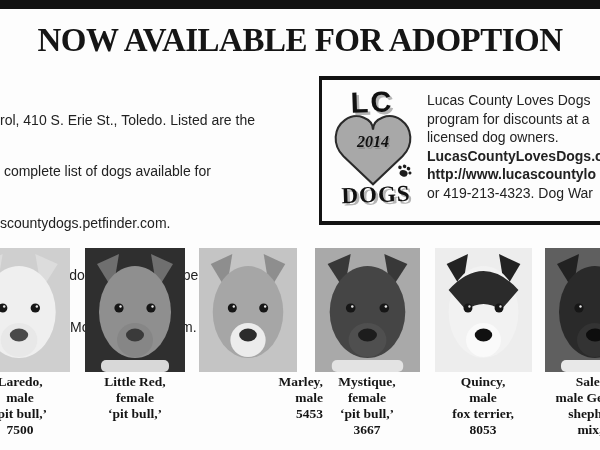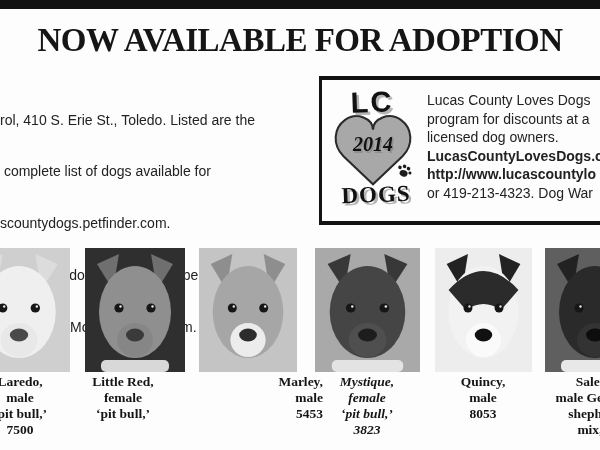--- a/index.html
+++ b/index.html
@@ -23,21 +23,21 @@
             border-top:4px solid #131313;border-bottom:4px solid #131313;
             border-left:3px solid #131313;}
 
   .logo{position:absolute;left:330px;top:84px;width:100px;height:132px;}
   .logo-lc{position:absolute;left:0;top:2px;width:84px;text-align:center;
            font-family:"Liberation Sans",sans-serif;font-weight:bold;font-size:29px;
            letter-spacing:2px;color:#111;text-shadow:2.5px 2.5px 0 #b5b5b5;
            transform:rotate(-2deg);}
   .logo-heart{position:absolute;left:2px;top:26px;width:82px;height:76px;}
   .logo-year{position:absolute;left:2px;top:49px;width:82px;text-align:center;
-             font-family:"Liberation Serif",serif;font-weight:bold;font-size:20px;
+             font-family:"Liberation Serif",serif;font-weight:bold;font-size:16px;
              font-style:italic;color:#111;text-shadow:1.5px 1.5px 0 #8f8f8f;}
   .logo-dogs{position:absolute;left:0;top:98px;width:92px;text-align:center;
              font-family:"Liberation Serif",serif;font-weight:bold;font-size:23px;
              letter-spacing:1px;color:#111;text-shadow:2.5px 2.5px 0 #b5b5b5;
              transform:rotate(-2deg);}
   .paw{position:absolute;left:66px;top:78px;width:17px;height:17px;transform:rotate(18deg);}
 
   
   .info{position:absolute;left:427px;top:91px;width:230px;
         font-size:14px;line-height:18.6px;white-space:nowrap;color:#222;}
@@ -50,22 +50,22 @@
   .p2{left:85px; width:100px;}
   .p3{left:199px;width:98px;}
   .p4{left:315px;width:105px;}
   .p5{left:435px;width:97px;}
   .p6{left:545px;width:100px;}
 
   
   .caption{position:absolute;top:374px;width:150px;text-align:center;
            font-family:"Liberation Serif",serif;font-weight:bold;
            font-size:13.5px;line-height:16px;color:#151515;}
-  .c1{left:-55px;} .c2{left:48px;} .c3{left:173px;text-align:right;}
-  .c4{left:292px;font-style:italic;} .c5{left:408px;} .c6{left:520px;}
+  .c1{left:-55px;} .c2{left:60px;} .c3{left:173px;text-align:right;}
+  .c4{left:292px;} .c5{left:408px;} .c6{left:520px;}
 </style>
 </head>
 <body>
 
 <div id="page">
 
   <div class="top-bar"></div>
 
   <div class="headline">NOW AVAILABLE FOR ADOPTION</div>
 
@@ -218,25 +218,26 @@
   </div>
   <div class="caption c3">
     <div>Marley,</div>
     <div>male</div>
     <div>5453</div>
   </div>
   <div class="caption c4">
     <div>Mystique,</div>
     <div>female</div>
     <div>‘pit bull,’</div>
-    <div>3823</div>
+    <div>3667</div>
   </div>
   <div class="caption c5">
     <div>Quincy,</div>
     <div>male</div>
+    <div>fox terrier,</div>
     <div>8053</div>
   </div>
   <div class="caption c6">
     <div>Salem,</div>
     <div>male German</div>
     <div>shepherd</div>
     <div>mix, 8</div>
   </div>
 
 </div>

